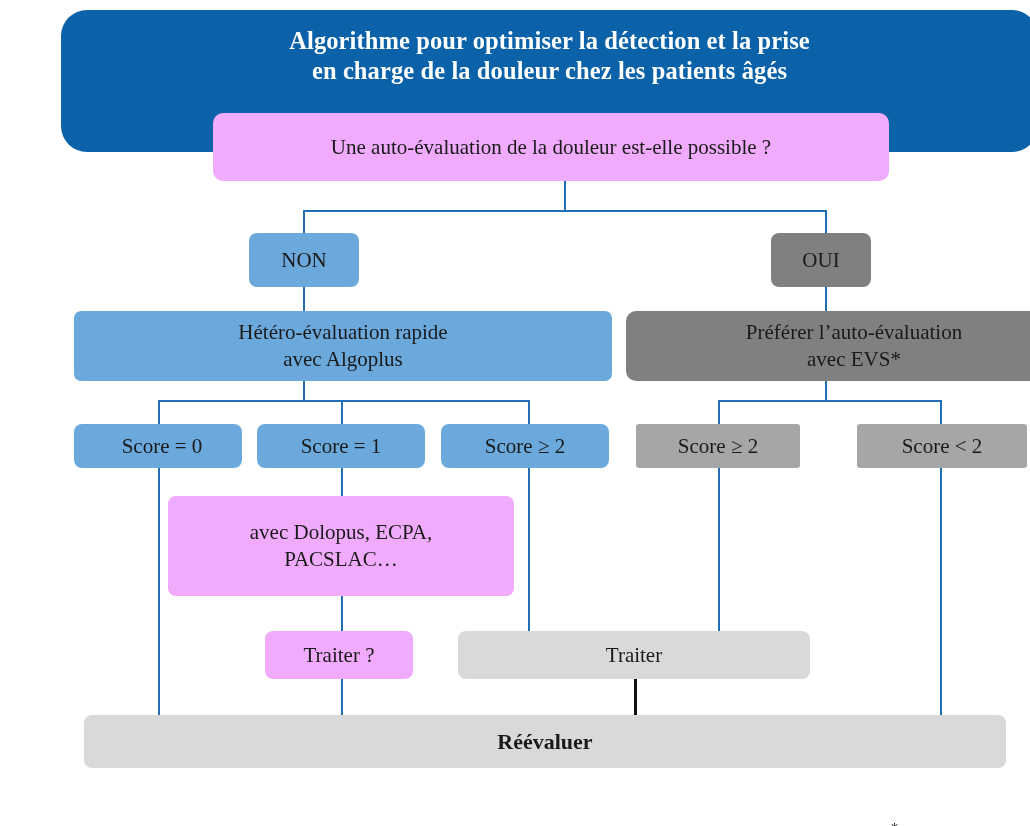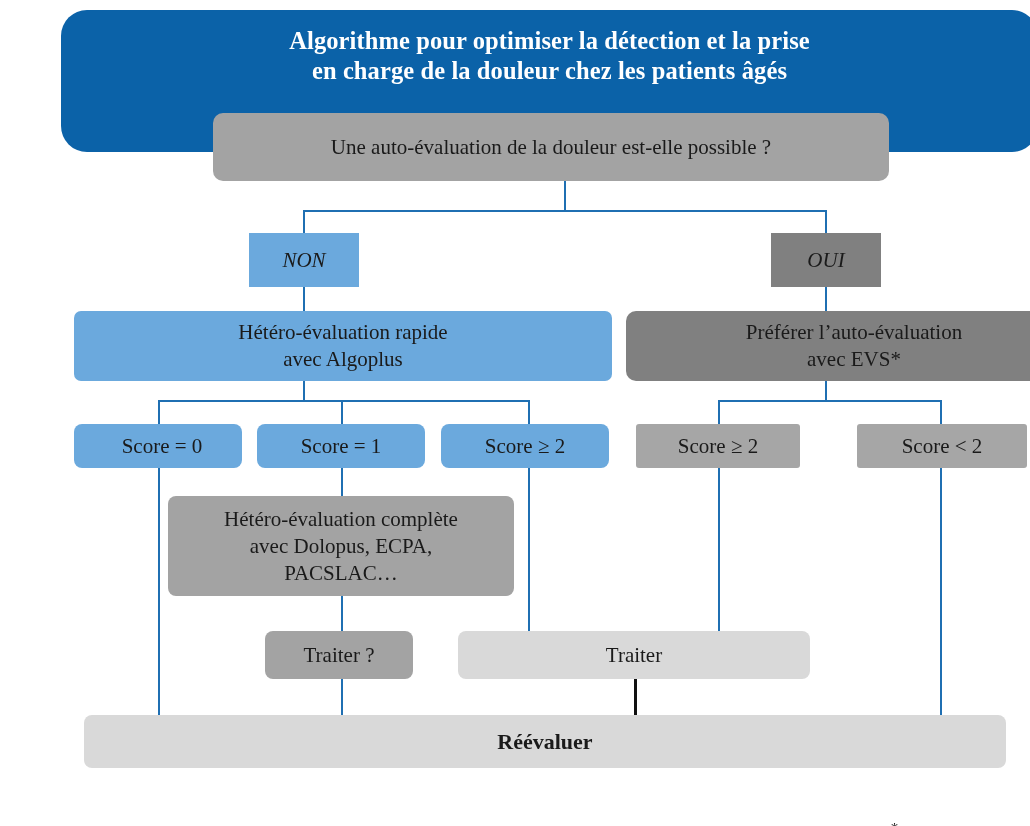--- a/index.html
+++ b/index.html
@@ -52,29 +52,29 @@
     justify-content: center;
     text-align: center;
     color: #1a1a1a;
     font-size: 21px;
     line-height: 27px;
     z-index: 3;
   }
   .node .txt { display: block; width: 100%; }
   .node .txt span { display: block; }
 
-  .c-lightblue { background: #a3a3a3; }
+  .c-lightblue { background: #f0abfc; }
   .c-midblue   { background: #6ba9dd; }
   .c-gray      { background: #808080; }
   .c-gray2     { background: #a6a6a6; }
   .c-lightgray { background: #d9d9d9; }
 
   .r-lg { border-radius: 10px; }
   .r-md { border-radius: 8px; }
-  .r-sm { border-radius: 0; font-style: italic; }
+  .r-sm { border-radius: 8px; }
   .r-xs { border-radius: 3px; }
 
   .bold { font-weight: bold; }
 
   
   .vline {
     position: absolute;
     width: 2px;
     background: #1f6fb2;
     z-index: 1;
@@ -114,21 +114,21 @@
   </div>
 
   <div class="vline" style="left:536px; top:181px; height:30px;"></div>
   <div class="hline" style="left:275px; top:210px; width:524px;"></div>
   <div class="vline" style="left:275px; top:210px; height:25px;"></div>
   <div class="vline" style="left:797px; top:210px; height:25px;"></div>
 
   <div class="node c-midblue r-sm" style="left:221px; top:233px; width:110px; height:54px;">
     <span class="txt">NON</span>
   </div>
-  <div class="node c-gray r-sm" style="left:743px; top:233px; width:110px; height:54px;">
+  <div class="node c-gray r-sm" style="left:743px; top:233px; width:100px; height:54px;">
     <span class="txt">OUI</span>
   </div>
 
   <div class="vline" style="left:275px; top:287px; height:26px;"></div>
   <div class="vline" style="left:797px; top:287px; height:26px;"></div>
 
   <div class="node c-midblue r-lg" style="left:46px; top:311px; width:538px; height:70px;border-radius:7px;">
     <span class="txt">
       <span>Hétéro-évaluation rapide</span>
       <span>avec Algoplus</span>
@@ -169,21 +169,20 @@
   </div>
 
   <div class="vline" style="left:130px; top:468px; height:247px;"></div>
   <div class="vline" style="left:313px; top:468px; height:247px;"></div>
   <div class="vline" style="left:500px; top:468px; height:165px;"></div>
   <div class="vline" style="left:690px; top:468px; height:165px;"></div>
   <div class="vline" style="left:912px; top:468px; height:247px;"></div>
 
   <div class="node c-lightblue r-md" style="left:140px; top:496px; width:346px; height:100px;">
     <span class="txt">
-      <span>Hétéro-évaluation complète</span>
       <span>avec Dolopus, ECPA,</span>
       <span>PACSLAC…</span>
     </span>
   </div>
 
   <div class="node c-lightblue r-md" style="left:237px; top:631px; width:148px; height:48px;">
     <span class="txt">Traiter ?</span>
   </div>
 
   <div class="node c-lightgray r-md" style="left:430px; top:631px; width:352px; height:48px;">

